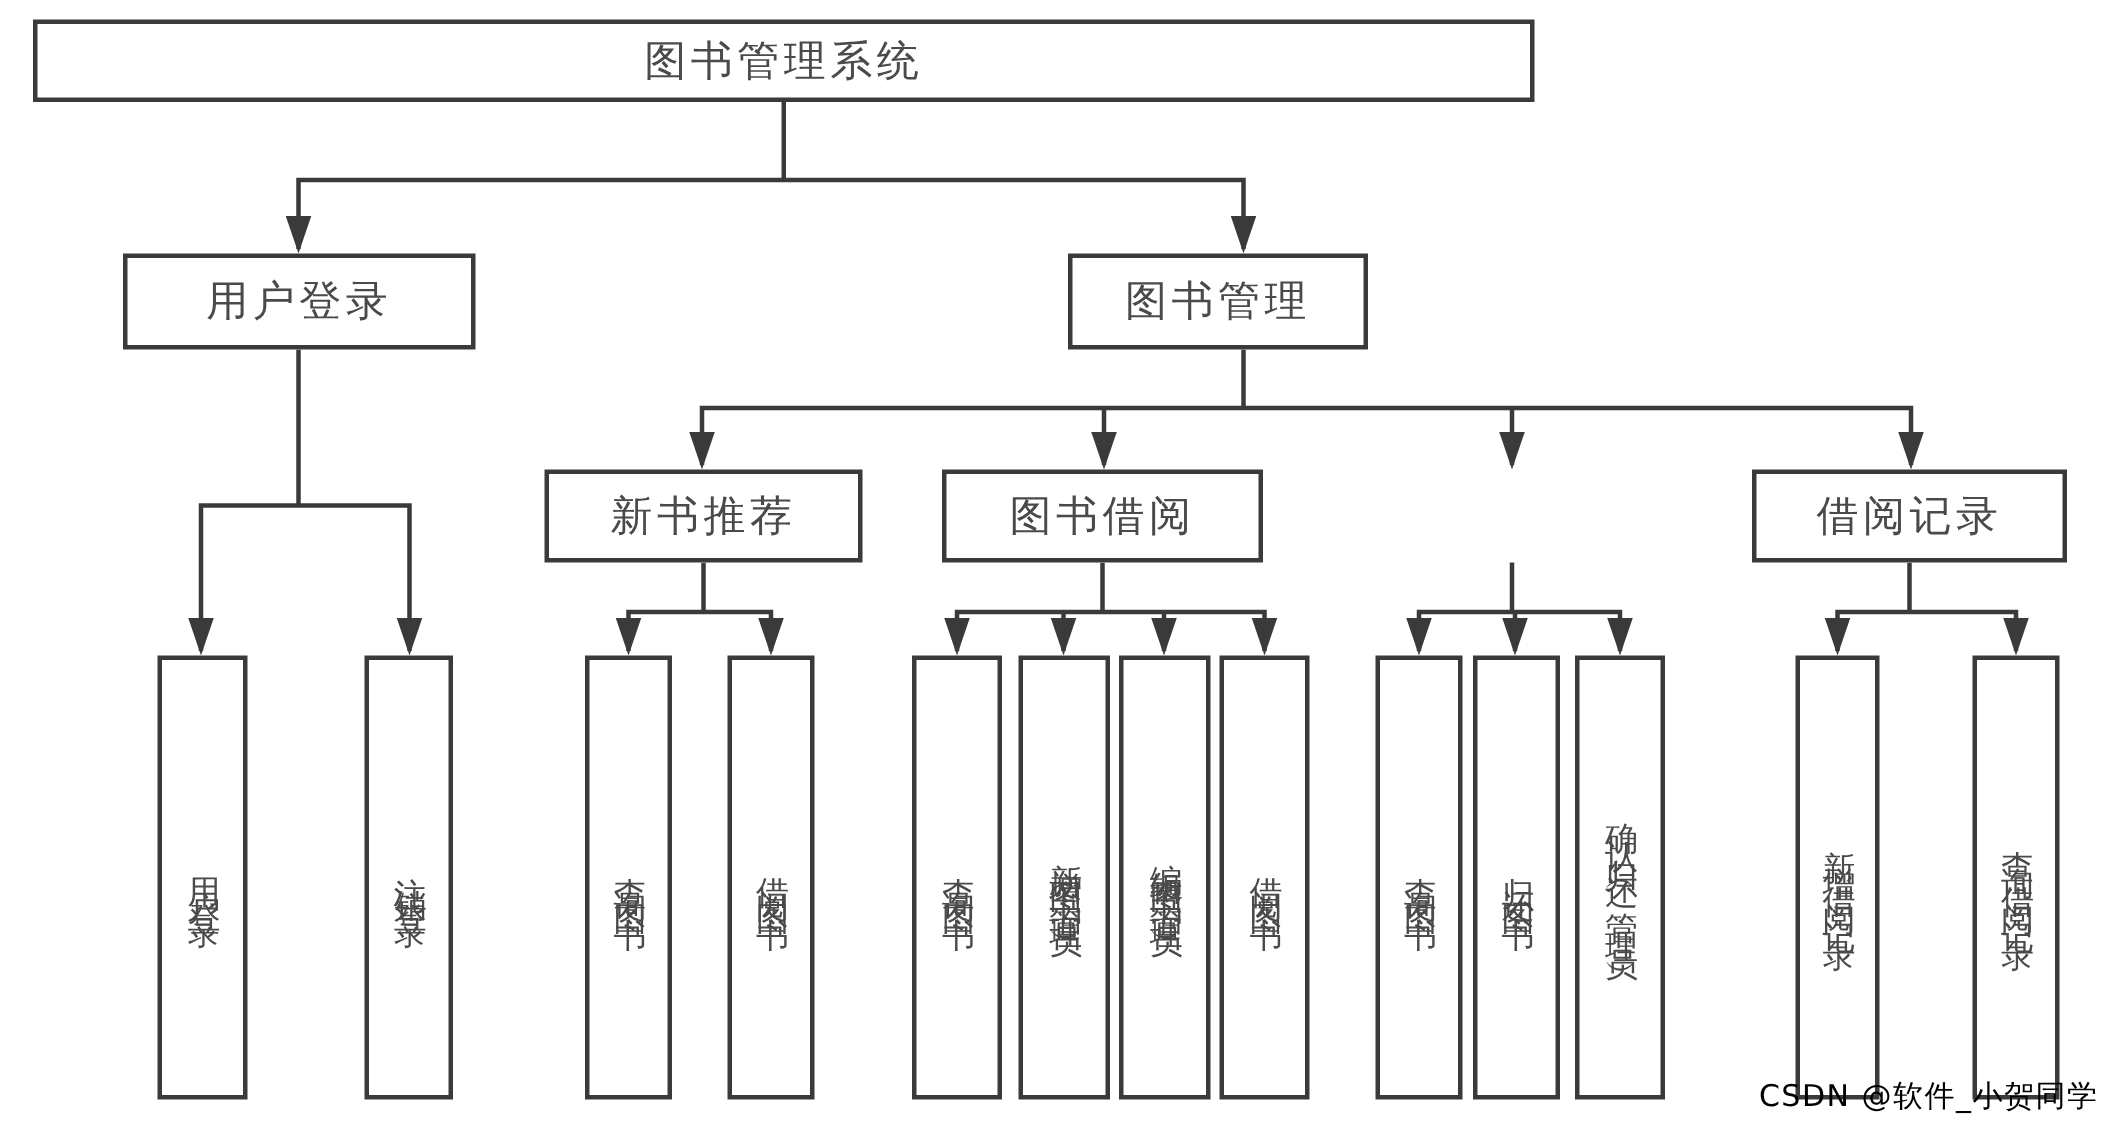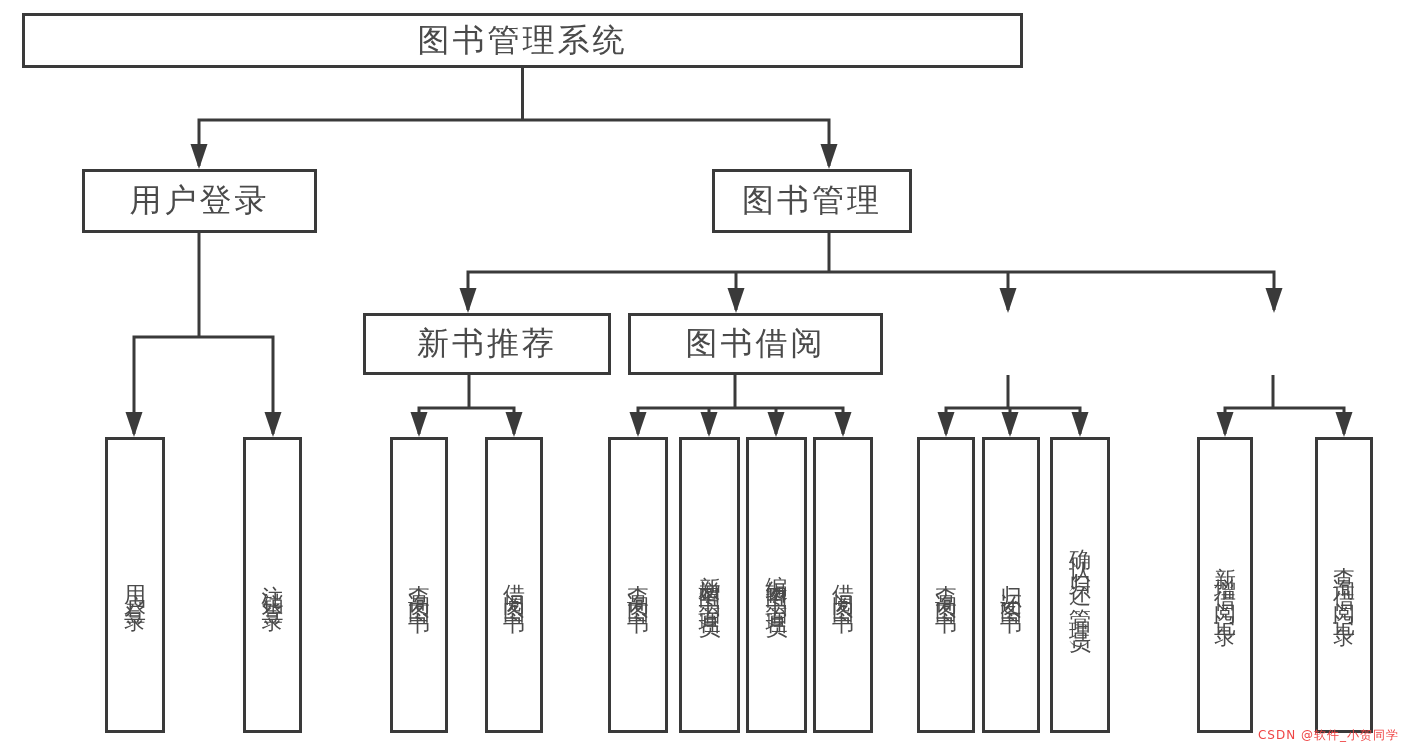--- a/index.html
+++ b/index.html
@@ -8,53 +8,53 @@
     font-family:"DejaVu Sans","Liberation Sans",sans-serif;
   }
   #wires{position:absolute;left:0;top:0;z-index:0;}
   #wires .ln{stroke:#3a3a3a;stroke-width:3;fill:none;}
   #wires .ah{fill:#3a3a3a;stroke:none;}
   .node{
     position:absolute;box-sizing:border-box;background:#ffffff;border:3px solid #3a3a3a;
     display:flex;align-items:center;justify-content:center;
     color:#4a4a4a;z-index:1;overflow:hidden;
   }
-  .h-node{font-size:32px;letter-spacing:3px;white-space:nowrap;}
+  .h-node{font-size:28px;letter-spacing:3px;white-space:nowrap;}
   .leaf{top:437px;height:296px;}
   .leaf .v{
     writing-mode:vertical-lr;text-orientation:mixed;
     font-size:22px;letter-spacing:9px;line-height:1;white-space:nowrap;
   }
   .leaf .v.med{letter-spacing:12px;}
   .leaf .v.long{letter-spacing:6px;}
   
   #n-root{left:22px;top:13px;width:1001px;height:55px;}
   #n-user{left:82px;top:169px;width:235px;height:64px;}
   #n-mgmt{left:712px;top:169px;width:200px;height:64px;}
   .lvl3{top:313px;height:62px;}
-  #n-rec{left:363px;width:248px;}
-  #n-bor{left:628px;width:255px;}
+  #n-rec{left:363px;width:212px;}
+  #n-bor{left:628px;width:214px;}
   #n-cur{left:903px;width:210px;}
   #n-log{left:1168px;width:210px;}
   #lf-login{left:105px;width:60px;}
   #lf-logout{left:243px;width:59px;}
   #lf-rec-q{left:390px;width:58px;}
   #lf-rec-b{left:485px;width:58px;}
   #lf-bor-q{left:608px;width:60px;}
   #lf-bor-add{left:679px;width:61px;}
   #lf-bor-edit{left:746px;width:61px;}
   #lf-bor-b{left:813px;width:60px;}
   #lf-cur-q{left:917px;width:58px;}
   #lf-cur-r{left:982px;width:58px;}
   #lf-cur-c{left:1050px;width:60px;}
   #lf-log-add{left:1197px;width:56px;}
   #lf-log-q{left:1315px;width:58px;}
   #watermark{
     position:absolute;right:6px;bottom:3px;z-index:2;
-    font-size:12px;color:#ef4444;letter-spacing:1px;white-space:nowrap;margin-top:33px;
+    font-size:20px;color:#000000;letter-spacing:1px;white-space:nowrap;margin-top:33px;
   }
 </style>
 </head>
 <body>
 
 <div id="canvas">
 
   <svg id="wires" width="1405" height="747" viewBox="0 0 1405 747">
 
     <g>
@@ -117,20 +117,21 @@
     </g>
   </svg>
 
   <div class="node h-node" id="n-root">图书管理系统</div>
 
   <div class="node h-node" id="n-user">用户登录</div>
   <div class="node h-node" id="n-mgmt">图书管理</div>
 
   <div class="node h-node lvl3" id="n-rec">新书推荐</div>
   <div class="node h-node lvl3" id="n-bor">图书借阅</div>
+  <div class="node h-node lvl3" id="n-log">借阅记录</div>
 
   <div class="node leaf" id="lf-login">
     <span class="v">用户登录</span>
   </div>
   <div class="node leaf" id="lf-logout">
     <span class="v">注销登录</span>
   </div>
 
   <div class="node leaf" id="lf-rec-q">
     <span class="v">查询图书</span>

